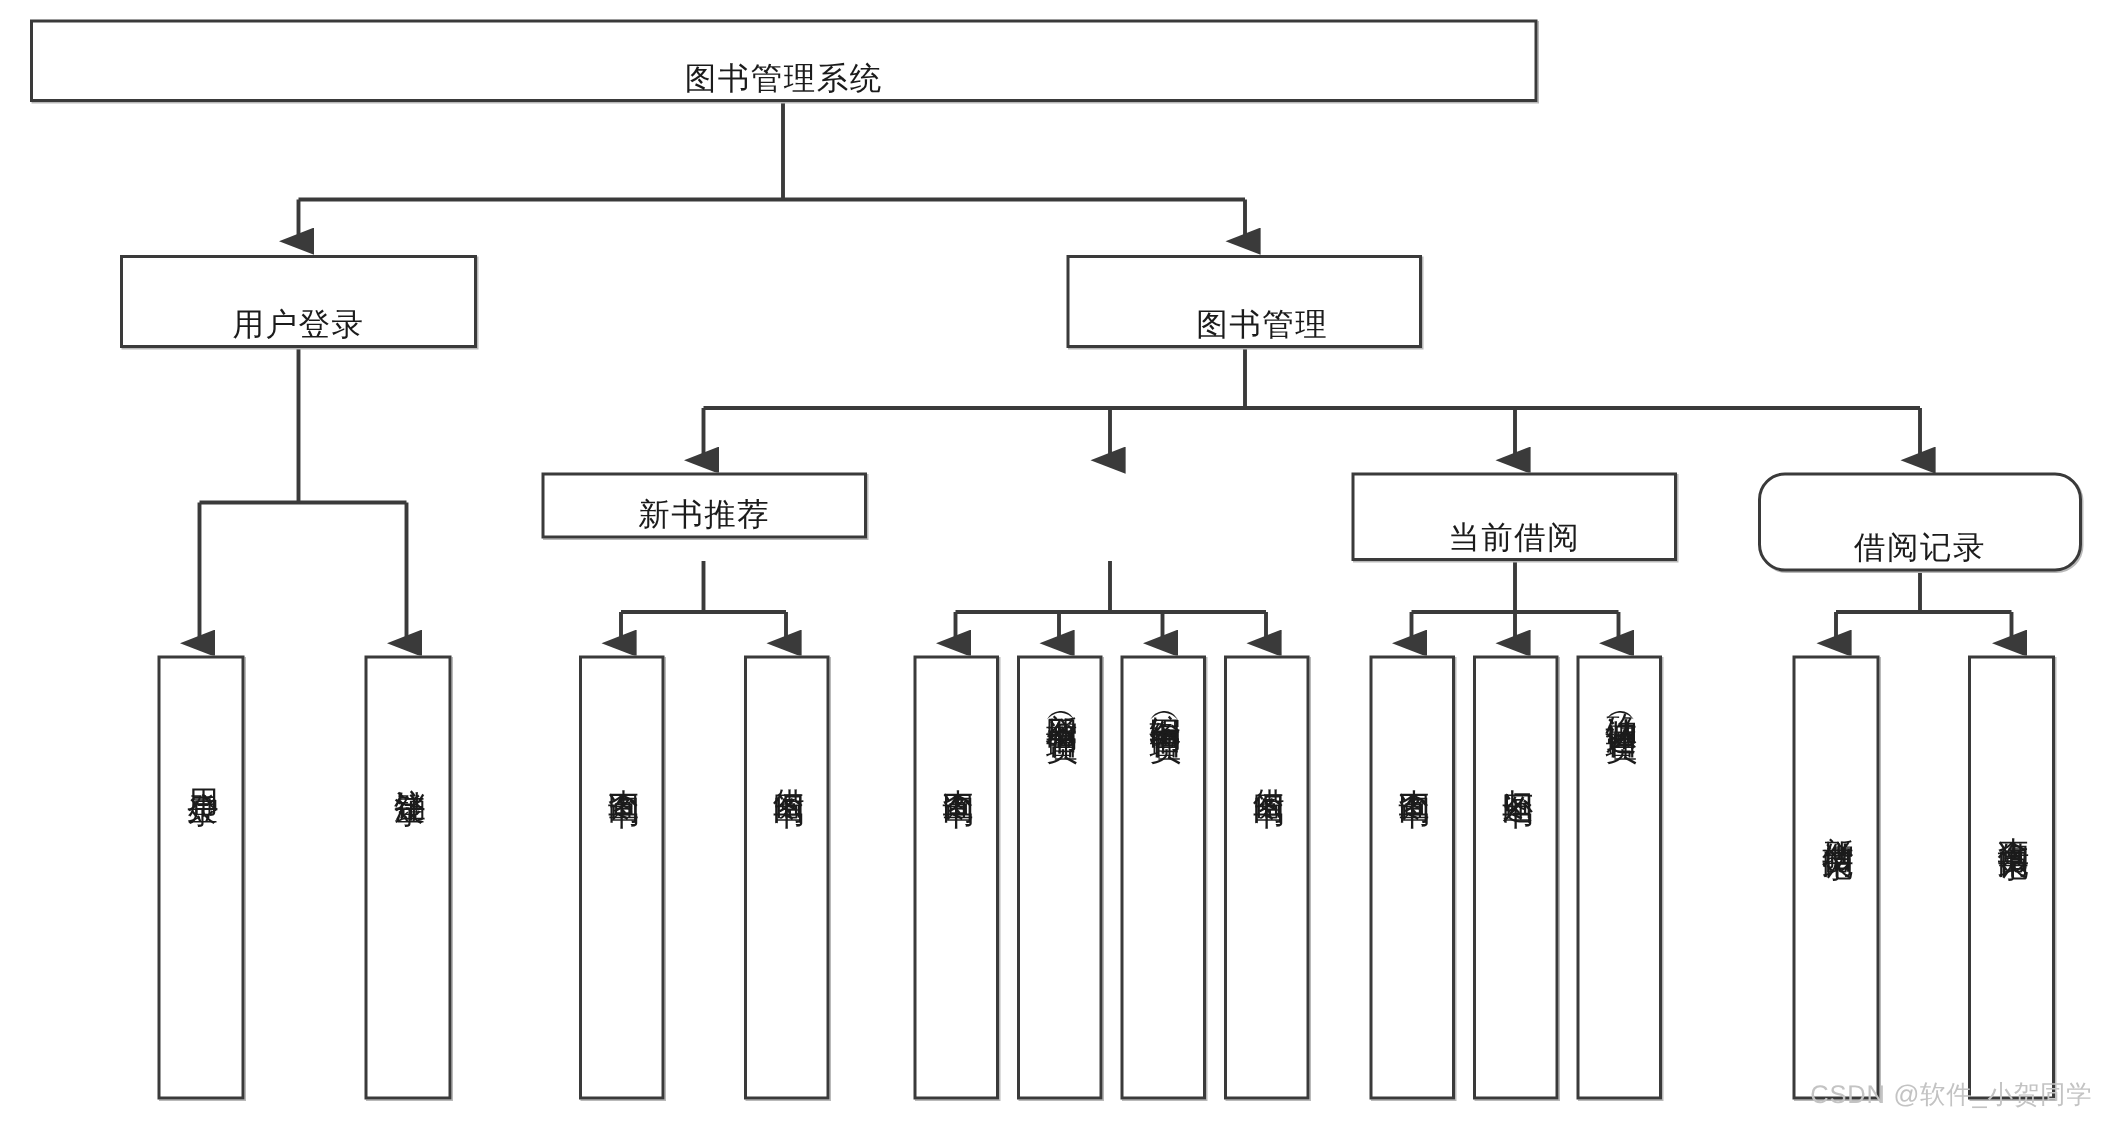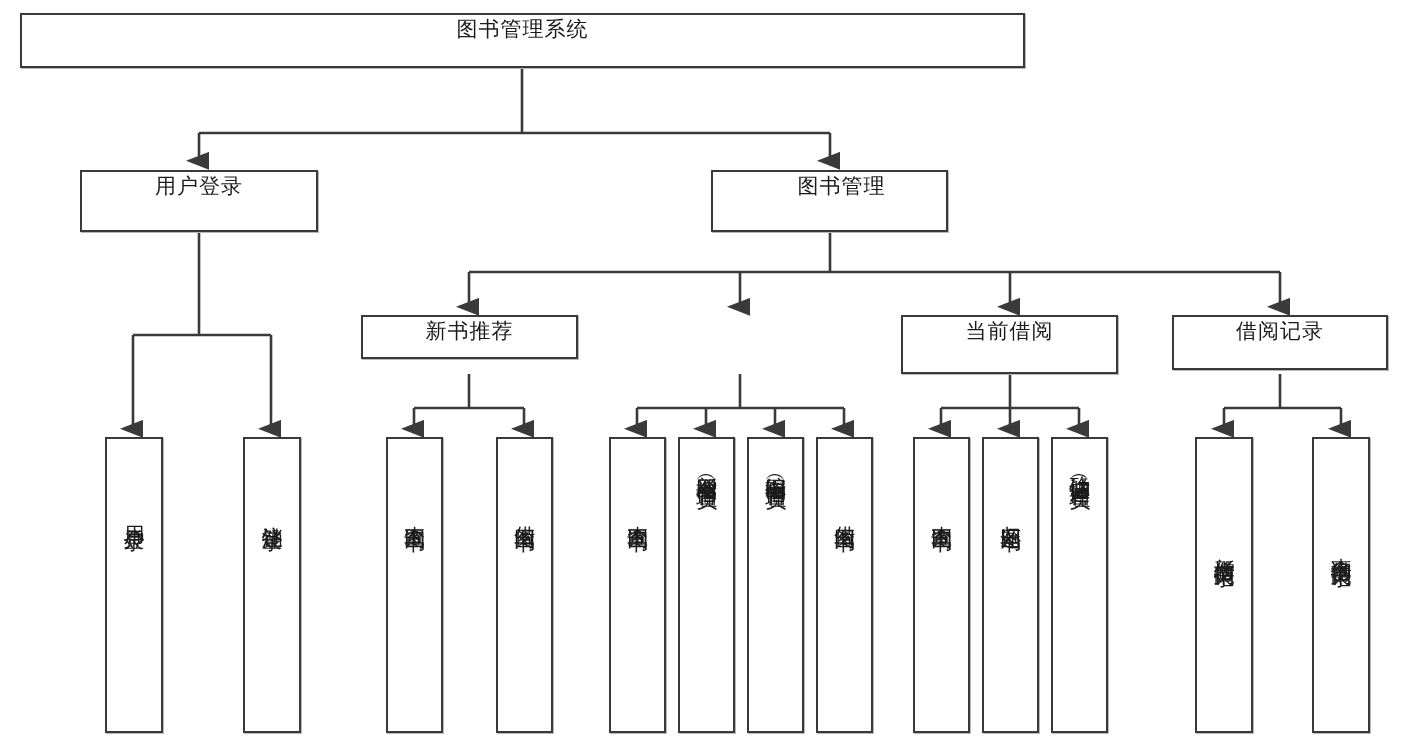--- a/index.html
+++ b/index.html
@@ -24,21 +24,21 @@
     width: 1405px;
     height: 747px;
     pointer-events: none;
   }
   .node {
     position: absolute;
     box-sizing: border-box;
     border: 2px solid #3a3a3a;
     background: #ffffff;
     display: flex;
-    align-items: flex-start;
+    align-items: flex-end;
     justify-content: center;
     color: #1b1b1b;
     box-shadow: 1px 1px 0 #b9b9b9;
   }
   .node.h {
     font-size: 21px;
     letter-spacing: 1px;
   }
   .node.v {
     align-items: flex-start;
@@ -137,21 +137,21 @@
   <div class="node h" style="left:711px; top:170px; width:237px; height:62px;padding-left:24px;">
     <span>图书管理</span>
   </div>
 
   <div class="node h" style="left:361px; top:315px; width:217px; height:44px;">
     <span>新书推荐</span>
   </div>
   <div class="node h" style="left:901px; top:315px; width:217px; height:59px;">
     <span>当前借阅</span>
   </div>
-  <div class="node h" style="left:1172px; top:315px; width:216px; height:55px;">
+  <div class="node h" style="left:1172px; top:315px; width:216px; height:66px;border-radius:18px;">
     <span>借阅记录</span>
   </div>
 
   <div class="node v mid" style="left:105px; top:437px; width:58px; height:296px;">
     <span class="vlabel">用户登录</span>
   </div>
   <div class="node v mid" style="left:243px; top:437px; width:58px; height:296px;">
     <span class="vlabel">注销登录</span>
   </div>
 
@@ -185,14 +185,15 @@
     <span class="vlabel">确认归还（管理员）</span>
   </div>
 
   <div class="node v mid2" style="left:1195px; top:437px; width:58px; height:296px;">
     <span class="vlabel">新增借阅记录</span>
   </div>
   <div class="node v mid2" style="left:1312px; top:437px; width:58px; height:296px;">
     <span class="vlabel">查询借阅记录</span>
   </div>
 
+  <div class="watermark">CSDN @软件_小贺同学</div>
 
 </div>
 
 </body></html>

